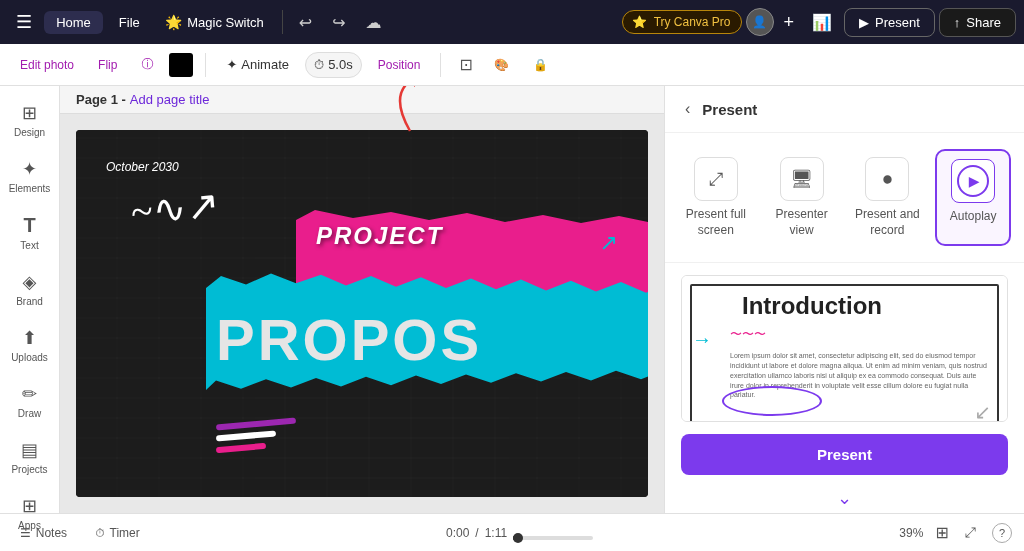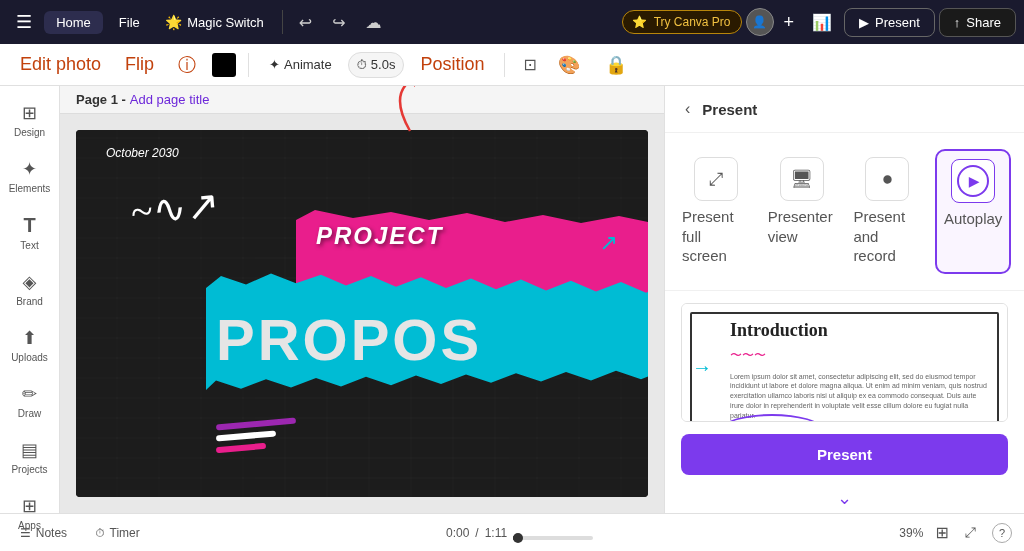--- a/index.html
+++ b/index.html
@@ -22,21 +22,21 @@
     .topbar-avatar { width: 28px; height: 28px; border-radius: 50%; background: #555; border: 1px solid #888; cursor: pointer; overflow: hidden; display: flex; align-items: center; justify-content: center; color: white; font-size: 12px; }
     .topbar-plus { color: white; font-size: 18px; padding: 4px 6px; cursor: pointer; }
     .btn-present { display: flex; align-items: center; gap: 6px; background: transparent; border: 1px solid #666; color: white; font-size: 13px; padding: 6px 14px; border-radius: 8px; cursor: pointer; }
     .btn-share { display: flex; align-items: center; gap: 6px; background: #1a1a1a; border: 1px solid #555; color: white; font-size: 13px; padding: 6px 14px; border-radius: 8px; cursor: pointer; }
 
     
     .toolbar2 {
       display: flex; align-items: center; height: 42px; background: white;
       padding: 0 12px; gap: 8px; border-bottom: 1px solid #e0e0e0;
     }
-    .tb2-btn { font-size: 18px; color: #c2410c; cursor: pointer; padding: 4px 8px; border-radius: 4px; background: none; border: none; }
+    .tb2-btn { font-size: 12px; color: #a21caf; cursor: pointer; padding: 4px 8px; border-radius: 4px; background: none; border: none; }
     .tb2-color { width: 24px; height: 24px; background: black; border-radius: 3px; cursor: pointer; }
     .tb2-sep { width: 1px; height: 24px; background: #e0e0e0; margin: 0 4px; }
     .tb2-animate { display: flex; align-items: center; gap: 4px; font-size: 13px; color: #333; cursor: pointer; padding: 4px 8px; border-radius: 4px; }
     .tb2-timer { display: flex; align-items: center; gap: 4px; font-size: 13px; color: #333; cursor: pointer; padding: 4px 8px; border-radius: 4px; background: #f5f5f5; border: 1px solid #ddd; border-radius: 16px; }
     .tb2-grid { font-size: 16px; color: #555; cursor: pointer; padding: 4px 6px; }
 
     
     .main-layout { display: flex; height: calc(551px - 44px - 42px - 38px); }
 
     
@@ -75,21 +75,21 @@
     }
     .brick-pattern {
       position: absolute; inset: 0; opacity: 0.3;
       background-image: repeating-linear-gradient(
         0deg, transparent, transparent 18px, rgba(255,255,255,0.05) 18px, rgba(255,255,255,0.05) 20px
       ), repeating-linear-gradient(
         90deg, transparent, transparent 40px, rgba(255,255,255,0.03) 40px, rgba(255,255,255,0.03) 42px
       );
     }
 
-    .slide-date { position: absolute; top: 16px; left: 30px; color: white; font-size: 12px; font-style: italic; }
+    .slide-date { position: absolute; top: 30px; left: 30px; color: white; font-size: 12px; font-style: italic; }
 
     
     .torn-pink {
       position: absolute; top: 80px; left: 220px; width: 380px; height: 100px;
       background: #e91e8c;
       clip-path: polygon(0 10%, 5% 0, 15% 8%, 25% 2%, 35% 10%, 45% 3%, 55% 12%, 65% 5%, 75% 13%, 85% 6%, 95% 14%, 100% 8%, 100% 85%, 95% 95%, 85% 88%, 75% 96%, 65% 89%, 55% 97%, 45% 90%, 35% 98%, 25% 91%, 15% 99%, 5% 92%, 0 100%);
     }
 
     .torn-cyan {
       position: absolute; top: 140px; left: 130px; width: 500px; height: 120px;
@@ -132,32 +132,32 @@
       background: white;
     }
     .rp-option.selected .rp-option-icon { border-color: #7c3aed; }
     .rp-option-icon.play-icon {
       background: white; border: 1px solid #ddd;
     }
     .play-circle {
       width: 32px; height: 32px; border-radius: 50%; border: 2px solid #7c3aed;
       display: flex; align-items: center; justify-content: center;
     }
-    .rp-option-label { font-size: 15px; color: #555; line-height: 1.3; }
+    .rp-option-label { font-size: 12px; color: #555; text-align: center; line-height: 1.3; }
 
     
     .rp-preview {
       margin: 12px 16px; border-radius: 6px; overflow: hidden;
       border: 1px solid #e0e0e0; background: white;
     }
     .preview-slide {
       height: 160px; background: white; position: relative;
       display: flex; flex-direction: column; padding: 16px;
     }
-    .preview-title { font-size: 18px; font-weight: 700; color: #222; margin-bottom: 6px; font-family: Liberation Serif, serif; }
+    .preview-title { font-size: 24px; font-weight: 700; color: #222; margin-bottom: 6px; font-family: Liberation Sans, sans-serif; margin-left: 12px; }
     .preview-text { font-size: 7px; color: #666; line-height: 1.4; }
     .preview-arrow { position: absolute; left: 10px; top: 50px; color: #00bcd4; font-size: 20px; }
     .preview-border { position: absolute; inset: 8px; border: 2px solid #333; border-radius: 2px; pointer-events: none; }
     .preview-doodle-br { position: absolute; bottom: 12px; right: 16px; font-size: 20px; color: #aaa; }
     .preview-oval { position: absolute; bottom: 20px; left: 40px; width: 100px; height: 30px; border: 2px solid #7c3aed; border-radius: 50%; }
 
     
     .rp-present-btn {
       margin: 0 16px 12px; padding: 12px; background: #7c3aed; color: white;
       border: none; border-radius: 8px; font-size: 15px; font-weight: 600; cursor: pointer;

